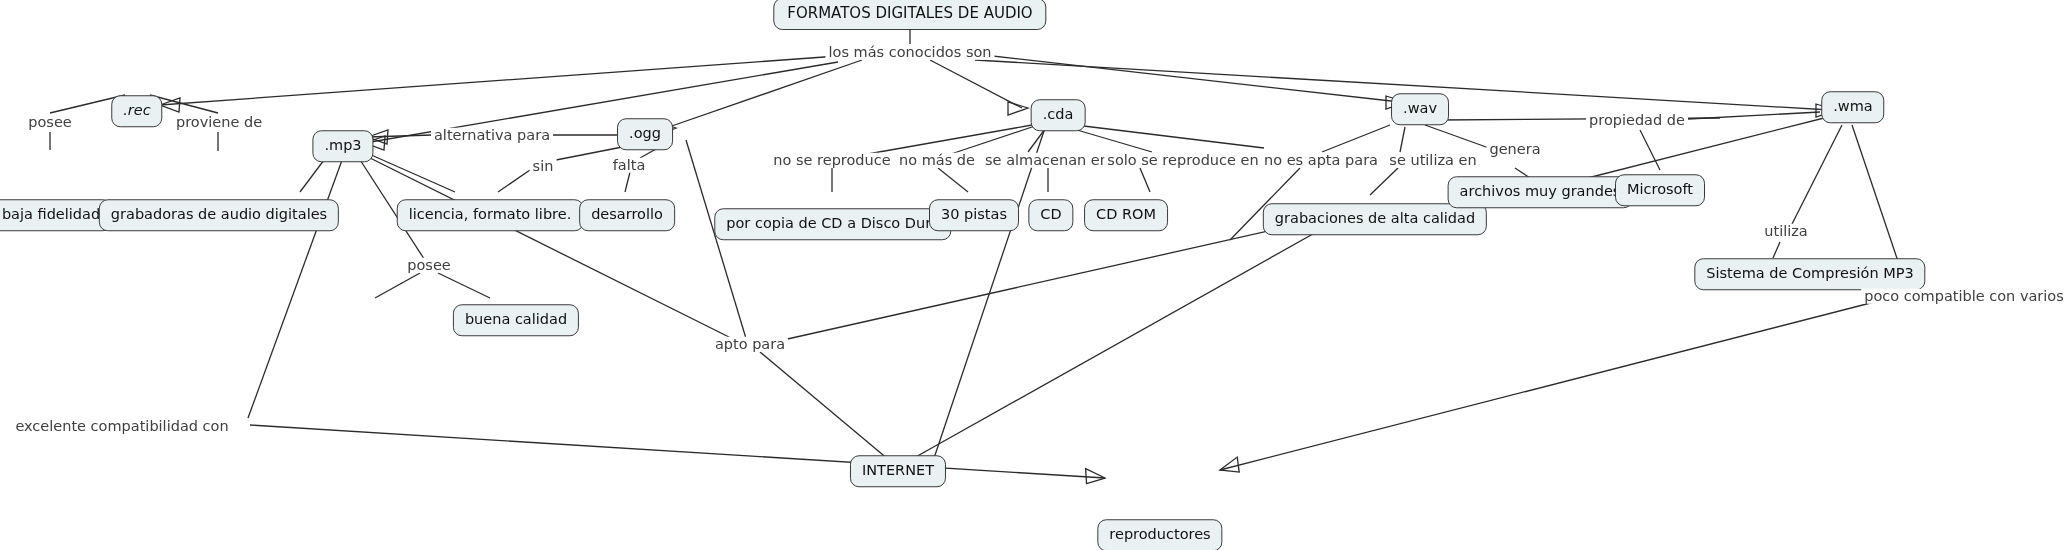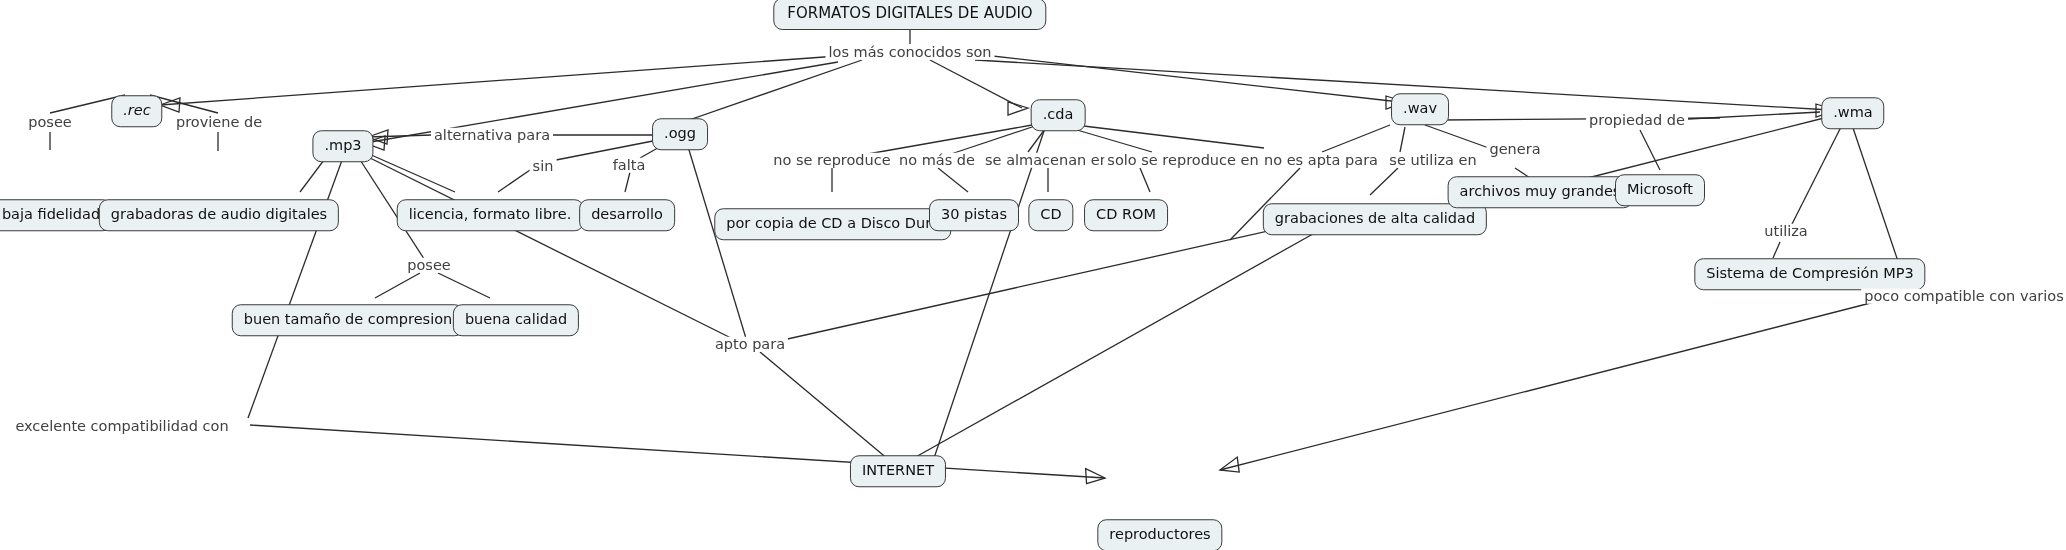--- a/index.html
+++ b/index.html
@@ -125,31 +125,30 @@
     <line x1="1320" y1="230" x2="905" y2="463"></line>
 
     <line x1="250" y1="425" x2="1105" y2="478"></line>
     <path d="M1105,478 l-20,-8 l2,15 z" fill="#2b2b2b" stroke="none" transform="rotate(4,1105,478)"></path>
   </svg>
 
   <div class="node title" style="left:910px;top:14px;">FORMATOS DIGITALES DE AUDIO</div>
 
   <div class="node" style="left:137px;top:111px;font-style:italic;">.rec</div>
   <div class="node" style="left:343px;top:146px;">.mp3</div>
-  <div class="node" style="left:680px;top:134px;">.ogg</div>
+  <div class="node" style="left:645px;top:134px;">.ogg</div>
   <div class="node" style="left:1058px;top:115px;">.cda</div>
   <div class="node" style="left:1420px;top:109px;">.wav</div>
-  <div class="node" style="left:1853px;top:113px;">.wma</div>
+  <div class="node" style="left:1853px;top:107px;">.wma</div>
 
   <div class="node" style="left:51px;top:215px;">baja fidelidad</div>
   <div class="node" style="left:219px;top:215px;">grabadoras de audio digitales</div>
   <div class="node" style="left:490px;top:215px;">licencia, formato libre.</div>
   <div class="node" style="left:627px;top:215px;">desarrollo</div>
 
-  <div class="node" style="left:348px;top:320px;">buen tamaño de compresion</div>
   <div class="node" style="left:516px;top:320px;">buena calidad</div>
 
   <div class="node" style="left:833px;top:224px;">por copia de CD a Disco Duro</div>
   <div class="node" style="left:974px;top:215px;">30 pistas</div>
   <div class="node" style="left:1051px;top:215px;">CD</div>
   <div class="node" style="left:1126px;top:215px;">CD ROM</div>
 
   <div class="node" style="left:1375px;top:219px;">grabaciones de alta calidad</div>
   <div class="node" style="left:1540px;top:192px;">archivos muy grandes</div>
   <div class="node" style="left:1660px;top:190px;">Microsoft</div>

